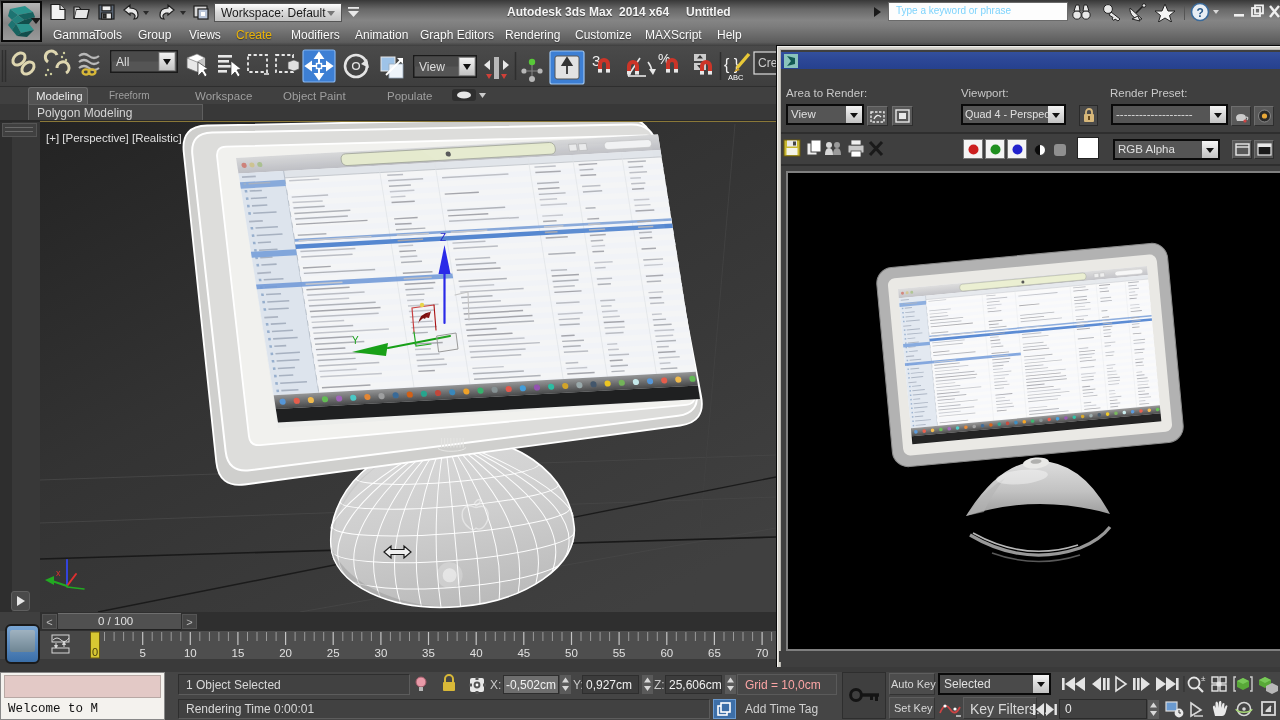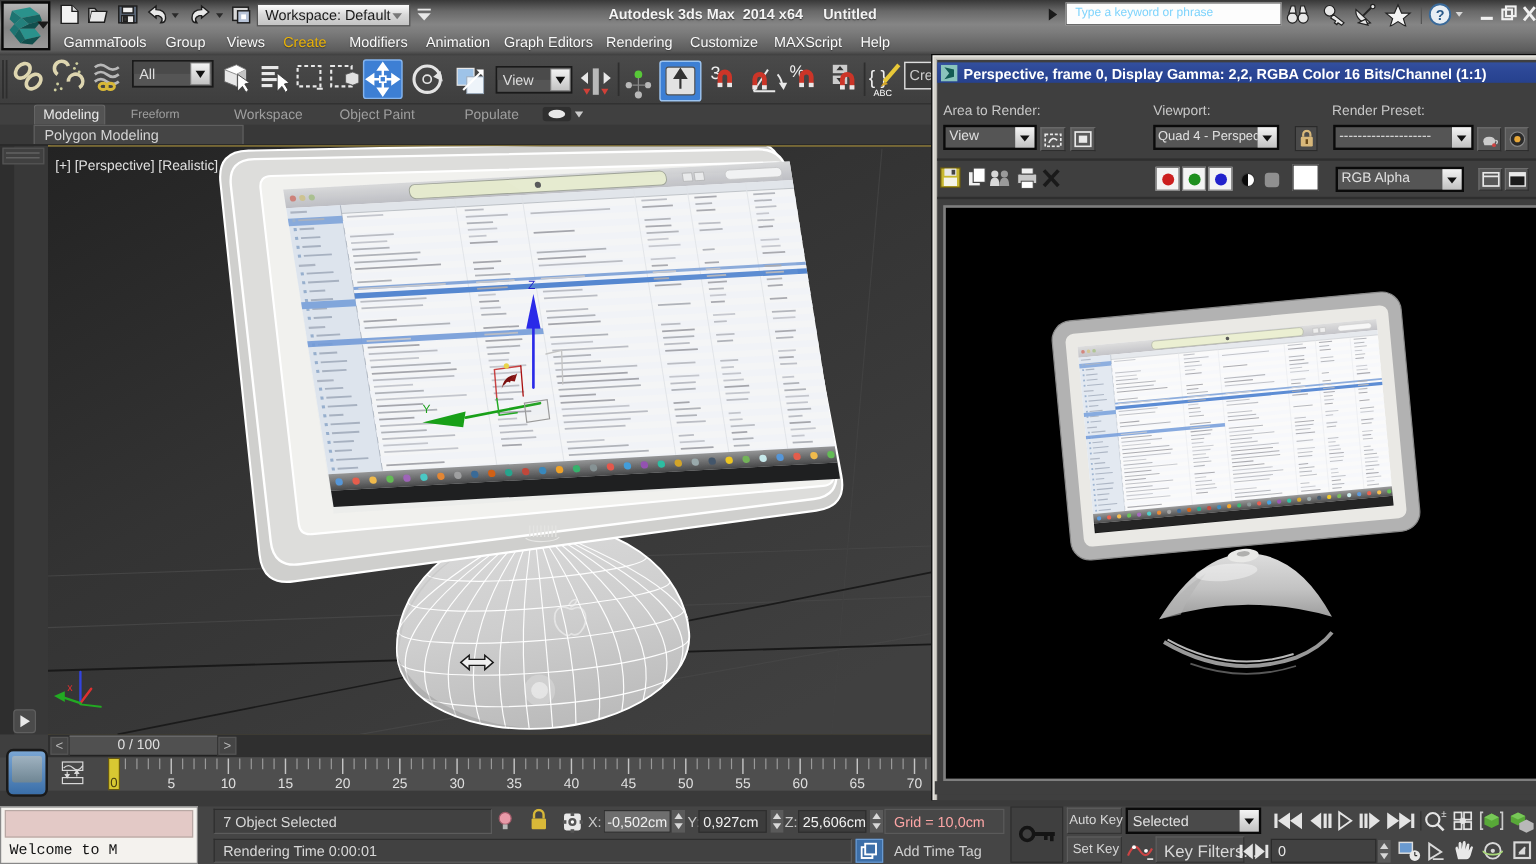--- a/index.html
+++ b/index.html
@@ -840,21 +840,21 @@
         <polygon points="62.5,13.5 65.5,13.5 64,11" fill="#d8d8d8"></polygon>
       </g>
 </svg>
 <div class="abs" style="left:0;top:659px;width:1280px;height:13px;background:#3a3a3a"></div>
 
 <div class="abs" style="left:5px;top:624px;width:35px;height:40px;background:linear-gradient(#7aa6d4,#3a6ea8);border:2px solid #1a1a1a;border-radius:6px"></div>
 <div class="abs" style="left:10px;top:630px;width:25px;height:22px;background:linear-gradient(#9fb2c0,#6f8694);border-radius:2px"></div>
 
 <div class="abs" style="left:0;top:672px;width:1280px;height:48px;background:#454545"></div>
 <div class="abs" style="left:178px;top:674px;width:232px;height:21px;background:#414141;border:1px solid #2e2e2e;border-bottom-color:#5c5c5c;border-right-color:#5c5c5c"></div>
-<div class="txt" style="left:186px;top:678px;font-size:12px;color:#d8d8d8">7 Object Selected</div>
+<div class="txt" style="left:186px;top:678px;font-size:12px;color:#d8d8d8">1 Object Selected</div>
 <div class="abs" style="left:178px;top:699px;width:532px;height:20px;background:#414141;border:1px solid #2e2e2e;border-bottom-color:#5c5c5c;border-right-color:#5c5c5c"></div>
 <div class="txt" style="left:186px;top:702px;font-size:12px;color:#d8d8d8">Rendering Time  0:00:01</div>
 <div class="abs" style="left:713px;top:699px;width:23px;height:20px;background:#3d6fa8;border:1px solid #6a9ad0"></div>
 <svg class="abs" style="left:717px;top:702px" width="15" height="14">
       <rect x="1" y="4" width="9" height="9" fill="none" stroke="#fff" stroke-width="1.6"></rect>
       <rect x="4" y="1" width="9" height="9" fill="#3d6fa8" stroke="#fff" stroke-width="1.6"></rect>
     </svg>
 <div class="txt" style="left:745px;top:702px;font-size:12px;color:#d0d0d0">Add Time Tag</div>
 
 <svg class="abs" style="left:414px;top:674px" width="72" height="22" viewBox="0 0 72 22">
@@ -995,21 +995,20 @@
 <div class="txt" style="left:8px;top:702px;font-size:12.5px;color:#111;font-family:'Liberation Mono',monospace">Welcome to M</div>
 
 <div class="abs" style="left:776px;top:45px;width:504px;height:622px;background:#3f3f3f;
  border-left:1px solid #0a0a0a;border-top:1px solid #0a0a0a;
  box-shadow:inset 1px 1px 0 #f0efec, inset 2px 2px 0 #d4d2cb, inset 3px 3px 0 #d4d2cb, inset 4px 4px 0 #b8b6b0"></div>
 <div class="abs" style="left:781px;top:52px;width:499px;height:17px;background:linear-gradient(#33509e 0%,#2c4796 45%,#26418e 100%)"></div>
 <svg class="abs" style="left:784px;top:54px" width="14" height="14">
       <rect width="14" height="14" fill="#8ac4bc"></rect>
  <polygon points="3,2 11,4 11,10 3,12 7,7" fill="#135a54"></polygon>
     </svg>
-<div class="txt" style="left:803px;top:55px;font-size:12px;font-weight:bold;color:#ffffff">Perspective, frame 0, Display Gamma: 2,2, RGBA Color 16 Bits/Channel (1:1)</div>
 <div class="txt" style="left:786px;top:87px;font-size:11.5px;color:#c8c8c8">Area to Render:</div>
 <div class="txt" style="left:961px;top:87px;font-size:11.5px;color:#c8c8c8">Viewport:</div>
 <div class="txt" style="left:1110px;top:87px;font-size:11.5px;color:#c8c8c8">Render Preset:</div>
 
 <div class="abs" style="left:786px;top:104px;width:78px;height:21px;background:#0a0a0a"></div>
     <div class="abs" style="left:788px;top:106px;width:74px;height:17px;background:#555"></div>
     <div class="txt" style="left:791px;top:108px;font-size:11.5px;color:#e0e0e0;max-width:56px;overflow:hidden">View</div>
     <div class="abs" style="left:846px;top:106px;width:16px;height:17px;background:linear-gradient(#f4f4f4,#c2c2c2)"></div>
     <svg class="abs" style="left:849px;top:112px" width="10" height="7">
       <polygon points="1,1 9,1 5,6" fill="#111"></polygon>

